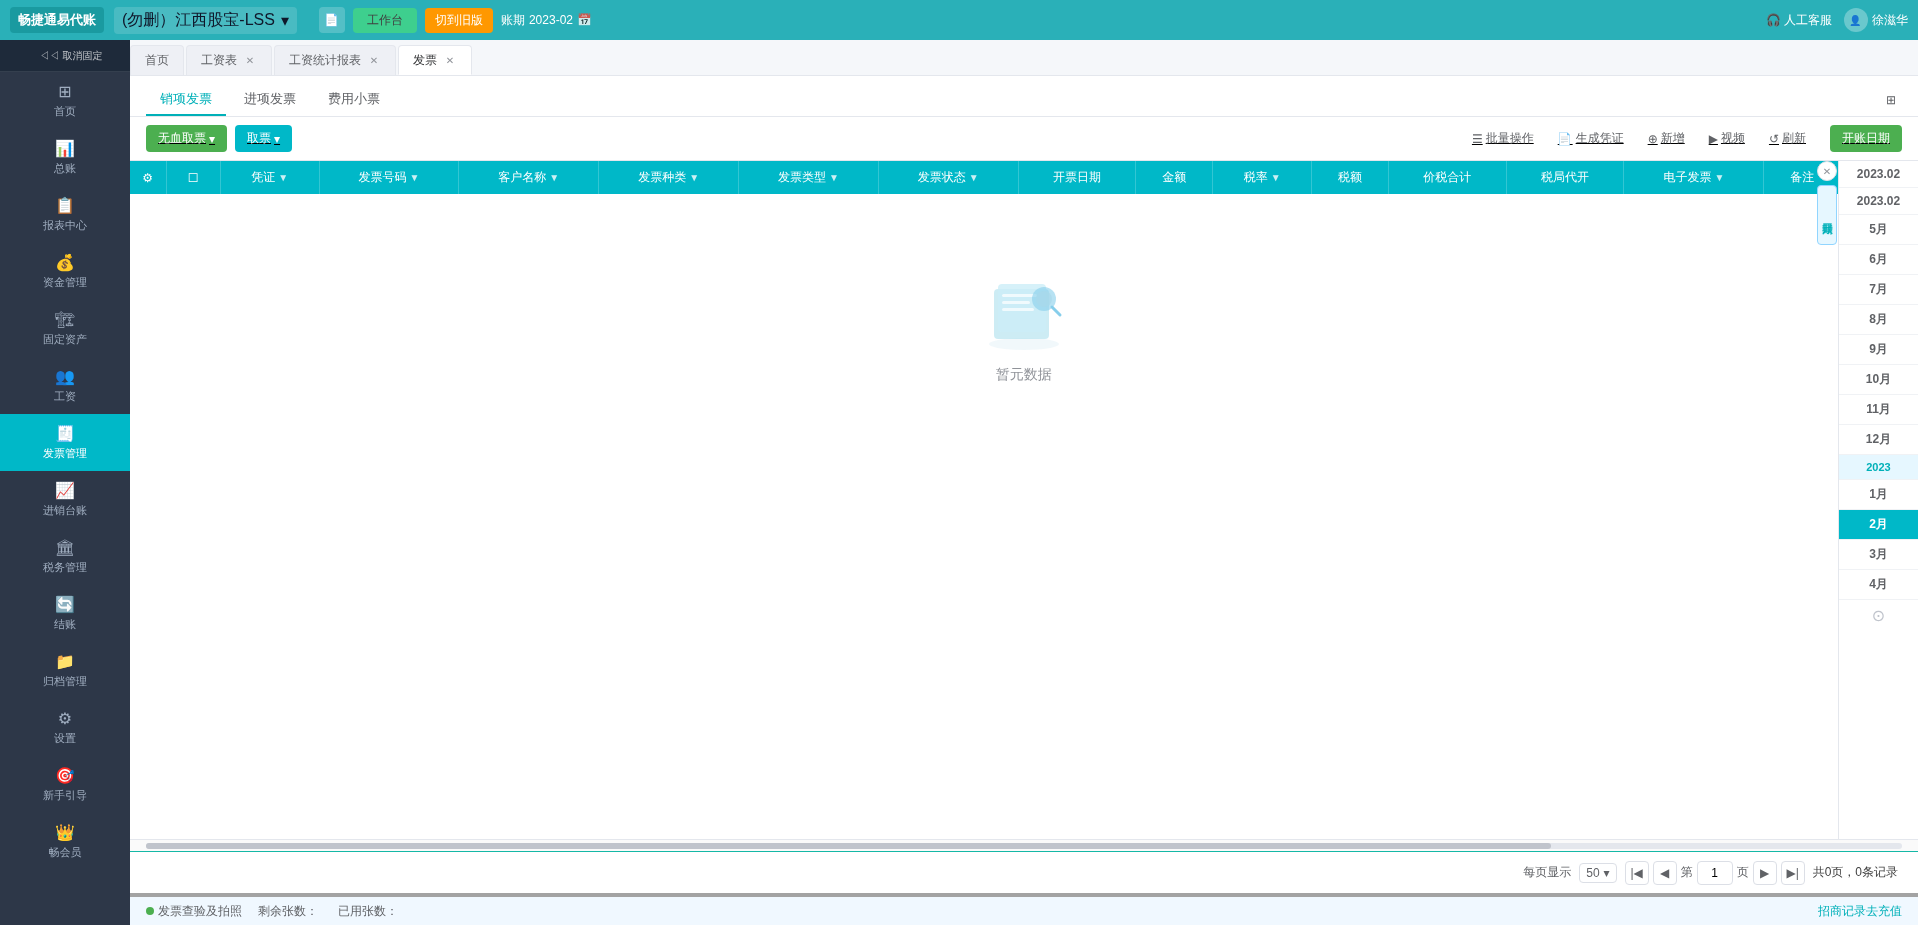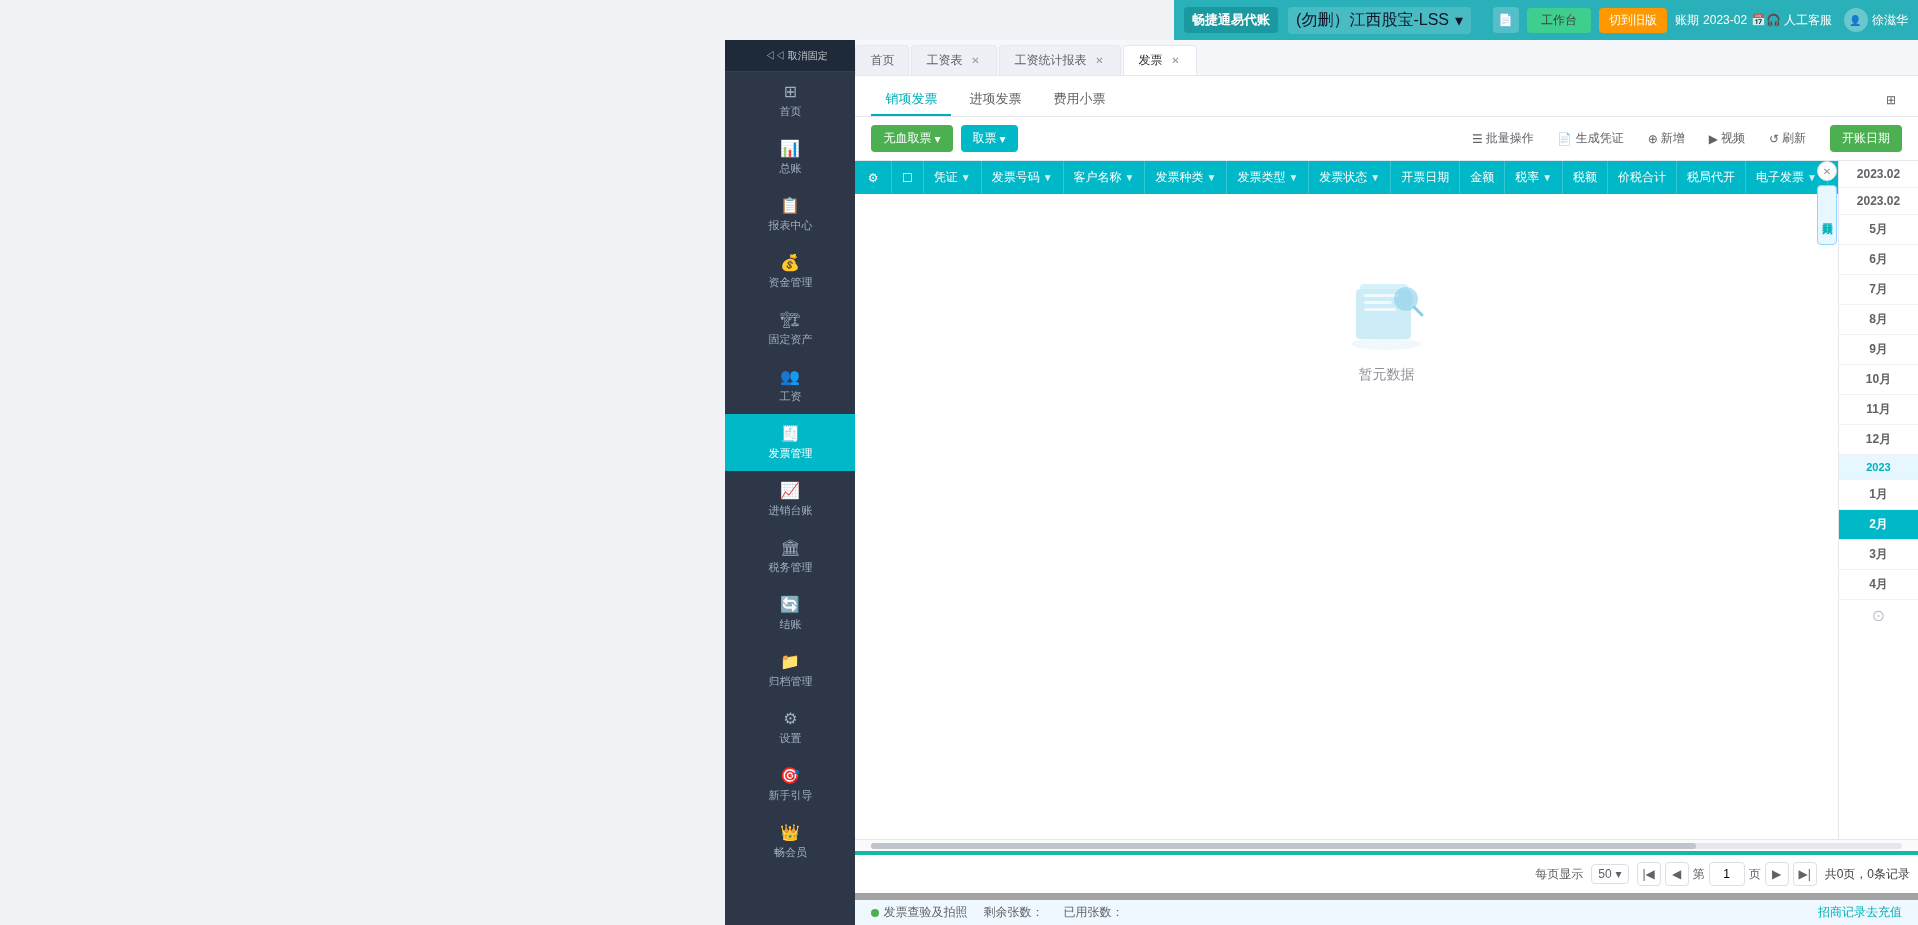--- a/index.html
+++ b/index.html
@@ -1,19 +1,19 @@
 <!DOCTYPE html>
 <html><head>
   <meta charset="utf-8">
   <style>
     * { box-sizing: border-box; margin: 0; padding: 0; }
     body { font-family: "Microsoft YaHei", "PingFang SC", sans-serif; font-size: 12px; background: #f0f2f5; overflow: hidden; }
 
     
-    .app-container { display: flex; flex-direction: column; height: 925px; width: 1918px; align-items: flex-end; }
+    .app-container { display: flex; flex-direction: column; height: 925px; width: 1918px; }
     .top-bar { height: 40px; background: #2ab0b8; display: flex; align-items: center; padding: 0 10px; flex-shrink: 0; }
     .main-area { display: flex; flex: 1; overflow: hidden; }
     .sidebar { width: 130px; background: #2d3748; display: flex; flex-direction: column; flex-shrink: 0; }
     .content-area { flex: 1; display: flex; flex-direction: column; overflow: hidden; position: relative; }
 
     
     .logo { color: white; font-size: 13px; font-weight: bold; background: #1a9aa0; padding: 4px 8px; border-radius: 4px; margin-right: 10px; white-space: nowrap; }
     .company-selector { display: flex; align-items: center; background: rgba(255,255,255,0.15); border-radius: 4px; padding: 3px 8px; color: #0f172a; font-size: 16px; cursor: pointer; margin-right: 22px; }
     .company-selector .arrow { margin-left: 6px; }
     .doc-icon { width: 26px; height: 26px; background: rgba(255,255,255,0.2); border-radius: 4px; display: flex; align-items: center; justify-content: center; color: white; margin-right: 8px; cursor: pointer; }
@@ -32,21 +32,21 @@
     .tab-item { display: flex; align-items: center; padding: 6px 14px; font-size: 12px; color: #606266; cursor: pointer; border-top: 1px solid #e4e7ed; border-left: 1px solid #e4e7ed; border-right: 1px solid #e4e7ed; background: #eef0f5; margin-right: 2px; border-radius: 4px 4px 0 0; height: 30px; }
     .tab-item.active { background: white; color: #303133; border-bottom: 1px solid white; z-index: 1; }
     .tab-item .close-btn { margin-left: 6px; color: #909399; font-size: 10px; width: 14px; height: 14px; display: flex; align-items: center; justify-content: center; border-radius: 50%; }
 
     
     .sub-tabs { display: flex; align-items: center; padding: 8px 16px 0; border-bottom: 1px solid #e4e7ed; background: white; flex-shrink: 0; }
     .sub-tab { padding: 6px 14px; font-size: 13px; color: #606266; cursor: pointer; border-bottom: 2px solid transparent; margin-right: 4px; }
     .sub-tab.active { color: #00b0b8; border-bottom: 2px solid #00b0b8; }
 
     
-    .toolbar { display: flex; align-items: center; padding: 8px 16px; background: white; border-bottom: 1px solid #e4e7ed; gap: 8px; flex-shrink: 0; }
+    .toolbar { display: flex; align-items: center; padding: 8px 16px; background: white; border-bottom: 1px solid #e4e7ed; gap: 8px; flex-shrink: 0; text-decoration: underline; }
     .toolbar-spacer { flex: 1; }
     .btn-primary { background: #4caf50; color: white; border: none; border-radius: 4px; padding: 5px 12px; font-size: 12px; cursor: pointer; display: flex; align-items: center; gap: 3px; }
     .btn-cyan { background: #00b8c8; color: white; border: none; border-radius: 4px; padding: 5px 12px; font-size: 12px; cursor: pointer; display: flex; align-items: center; gap: 3px; }
     .btn-text { background: none; border: none; color: #606266; font-size: 12px; cursor: pointer; display: flex; align-items: center; gap: 3px; padding: 5px 8px; }
 
     
     .filter-bar { display: flex; align-items: center; padding: 8px 16px; background: white; border-bottom: 1px solid #e4e7ed; gap: 12px; flex-shrink: 0; }
     .search-input { display: flex; align-items: center; border: 1px solid #dcdfe6; border-radius: 4px; padding: 4px 8px; width: 240px; background: white; }
     .search-input input { border: none; outline: none; font-size: 12px; color: #606266; width: 100%; background: transparent; }
     .search-icon { color: #c0c4cc; margin-left: 4px; cursor: pointer; }
@@ -63,29 +63,29 @@
     .th-filter { display: inline-flex; align-items: center; gap: 3px; }
     .th-filter-icon { font-size: 10px; opacity: 0.8; }
 
     
     .empty-state { display: flex; flex-direction: column; align-items: center; justify-content: center; padding: 80px 0; }
     .empty-icon { width: 100px; height: 80px; position: relative; margin-bottom: 12px; }
     .empty-icon svg { width: 100%; height: 100%; }
     .empty-text { color: #909399; font-size: 14px; }
 
     
-    .pagination-bar { height: 42px; background: white; border-top: 4px solid #14b8a6; display: flex; align-items: center; justify-content: flex-end; padding: 0 8px; gap: 8px; flex-shrink: 0; font-size: 12px; color: #606266; }
+    .pagination-bar { height: 42px; background: white; border-top: 1px solid #14b8a6; display: flex; align-items: center; justify-content: flex-end; padding: 0 20px; gap: 8px; flex-shrink: 0; font-size: 12px; color: #606266; }
     .page-size-val { border: 1px solid #dcdfe6; border-radius: 4px; padding: 2px 6px; display: flex; align-items: center; gap: 4px; cursor: pointer; }
     .page-nav { display: flex; align-items: center; gap: 4px; }
     .page-btn { width: 24px; height: 24px; display: flex; align-items: center; justify-content: center; border: 1px solid #dcdfe6; border-radius: 4px; cursor: pointer; color: #606266; }
     .page-input { border: 1px solid #dcdfe6; border-radius: 4px; width: 36px; height: 24px; text-align: center; font-size: 12px; outline: none; }
     .total-info { color: #404040; }
 
     
-    .status-bar { height: 32px; background: #f0f8ff; border-top: 7px solid #a3a3a3; display: flex; align-items: center; padding: 0 16px; gap: 16px; font-size: 12px; color: #606266; flex-shrink: 0; }
+    .status-bar { height: 32px; background: #f0f8ff; border-top: 4px solid #a3a3a3; display: flex; align-items: center; padding: 0 16px; gap: 16px; font-size: 12px; color: #606266; flex-shrink: 0; }
     .status-bar .dot { width: 8px; height: 8px; border-radius: 50%; background: #4caf50; margin-right: 4px; }
     .status-right { margin-left: auto; display: flex; gap: 0; }
     .link-btn { color: #00b0b8; cursor: pointer; text-decoration: none; }
     .sidebar-item { display: flex; flex-direction: column; align-items: center; padding: 10px 4px; color: #a0aec0; cursor: pointer; font-size: 11px; gap: 3px; }
     .sidebar-item.active { background: #00b8c8; color: white; }
     .sidebar-item .icon { font-size: 16px; }
 
     
     .date-panel { position: absolute; right: 0; top: 0; width: 80px; background: white; border-left: 1px solid #e4e7ed; height: 100%; z-index: 10; display: flex; flex-direction: column; }
     .date-item { padding: 6px 8px; font-size: 12px; color: #606266; cursor: pointer; text-align: center; border-bottom: 1px solid #f0f2f5; white-space: nowrap; font-weight: bold; }

